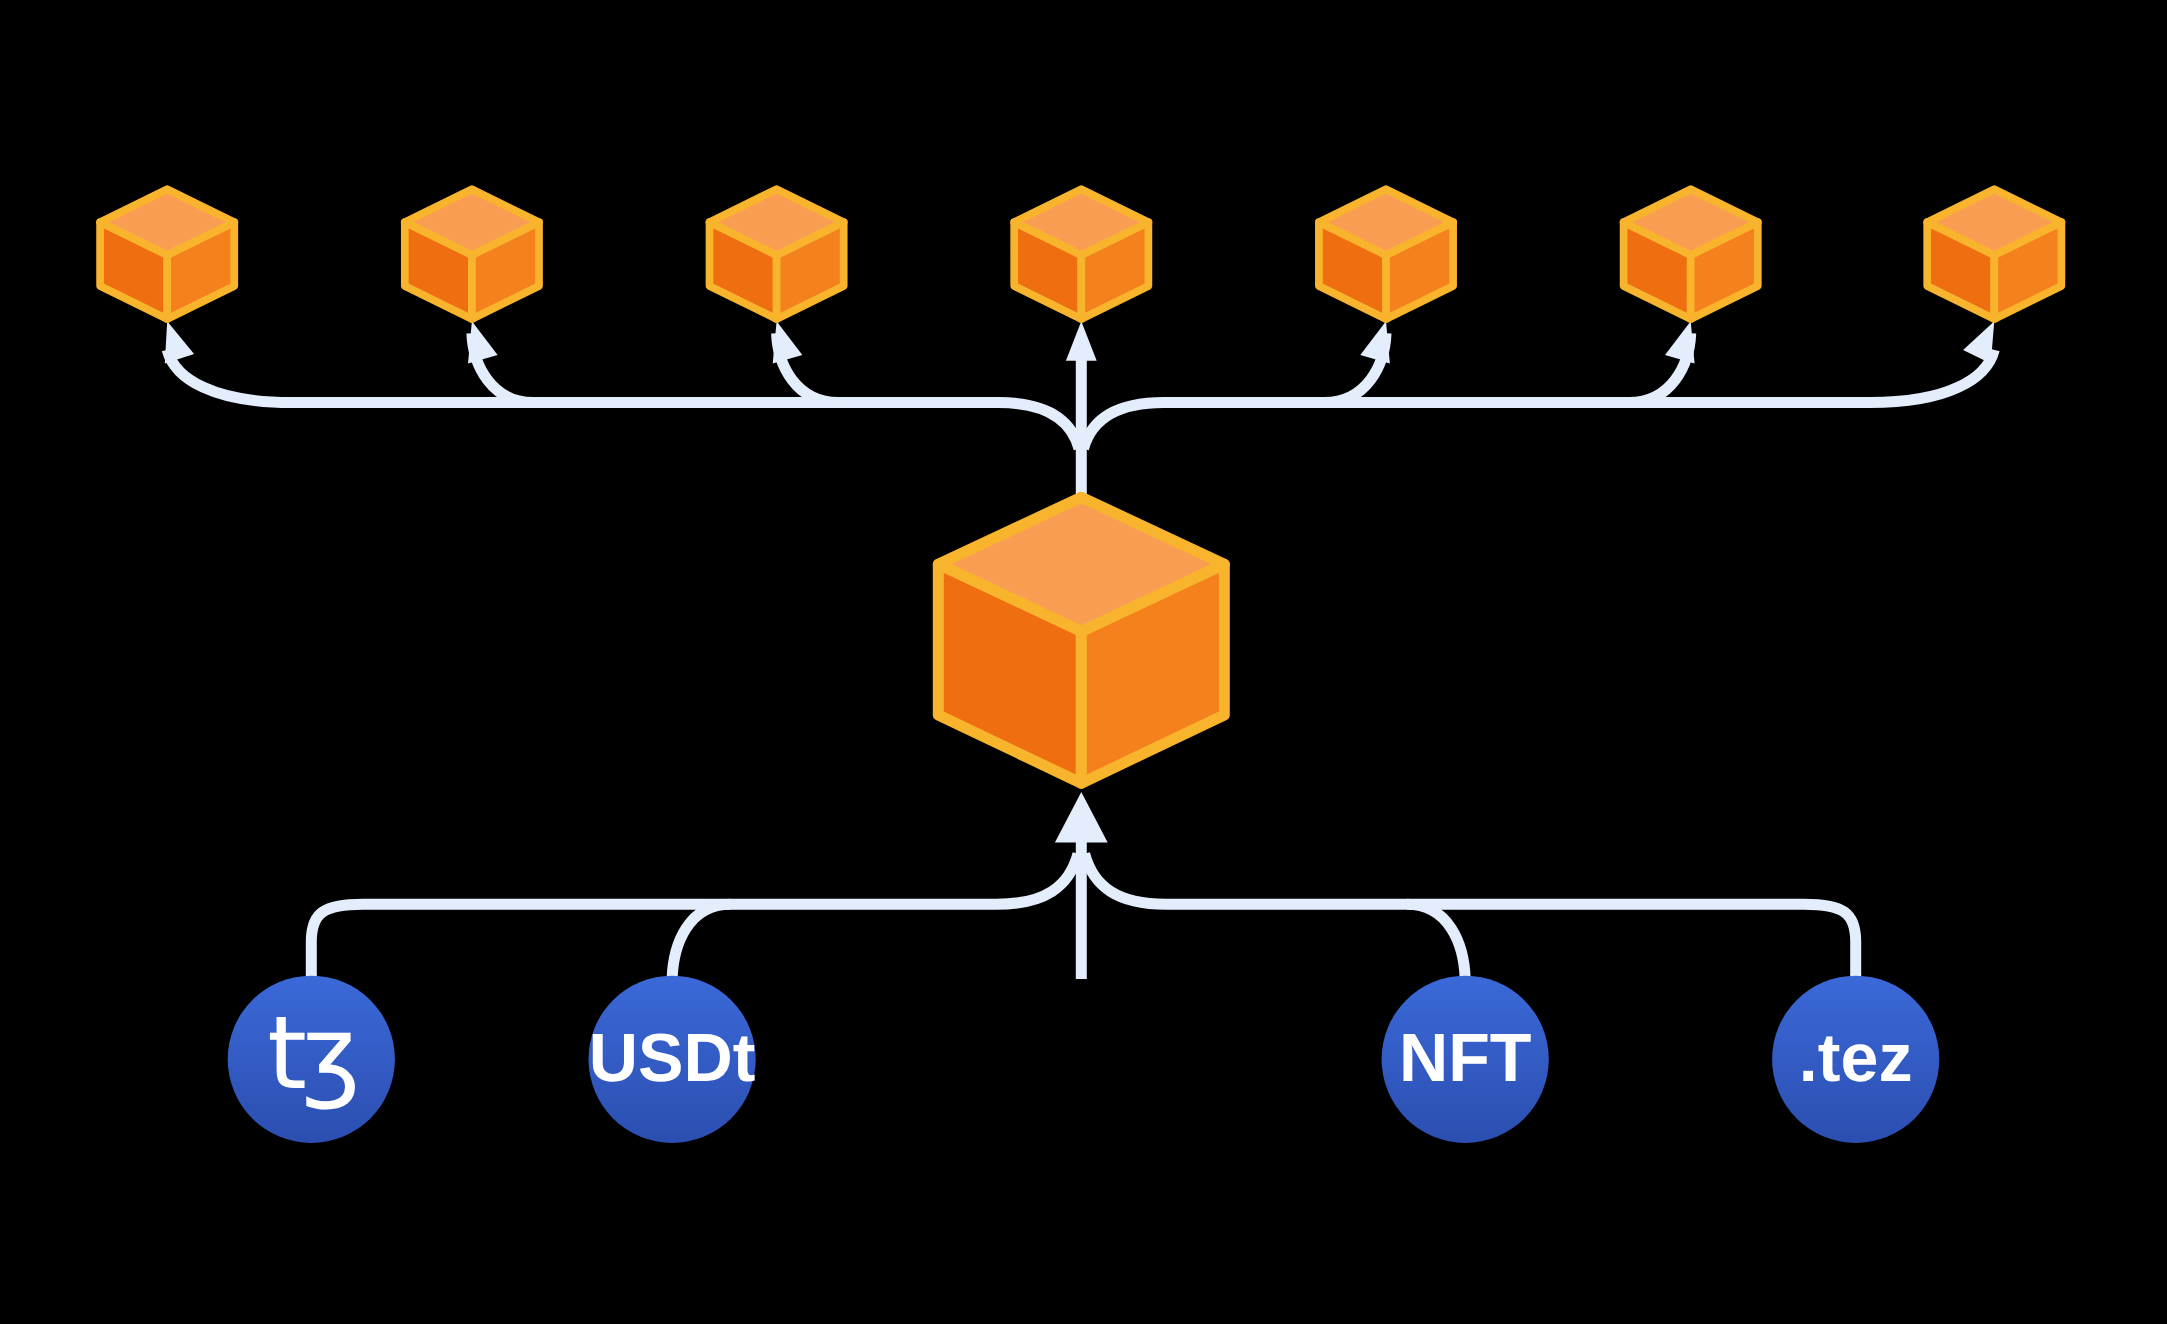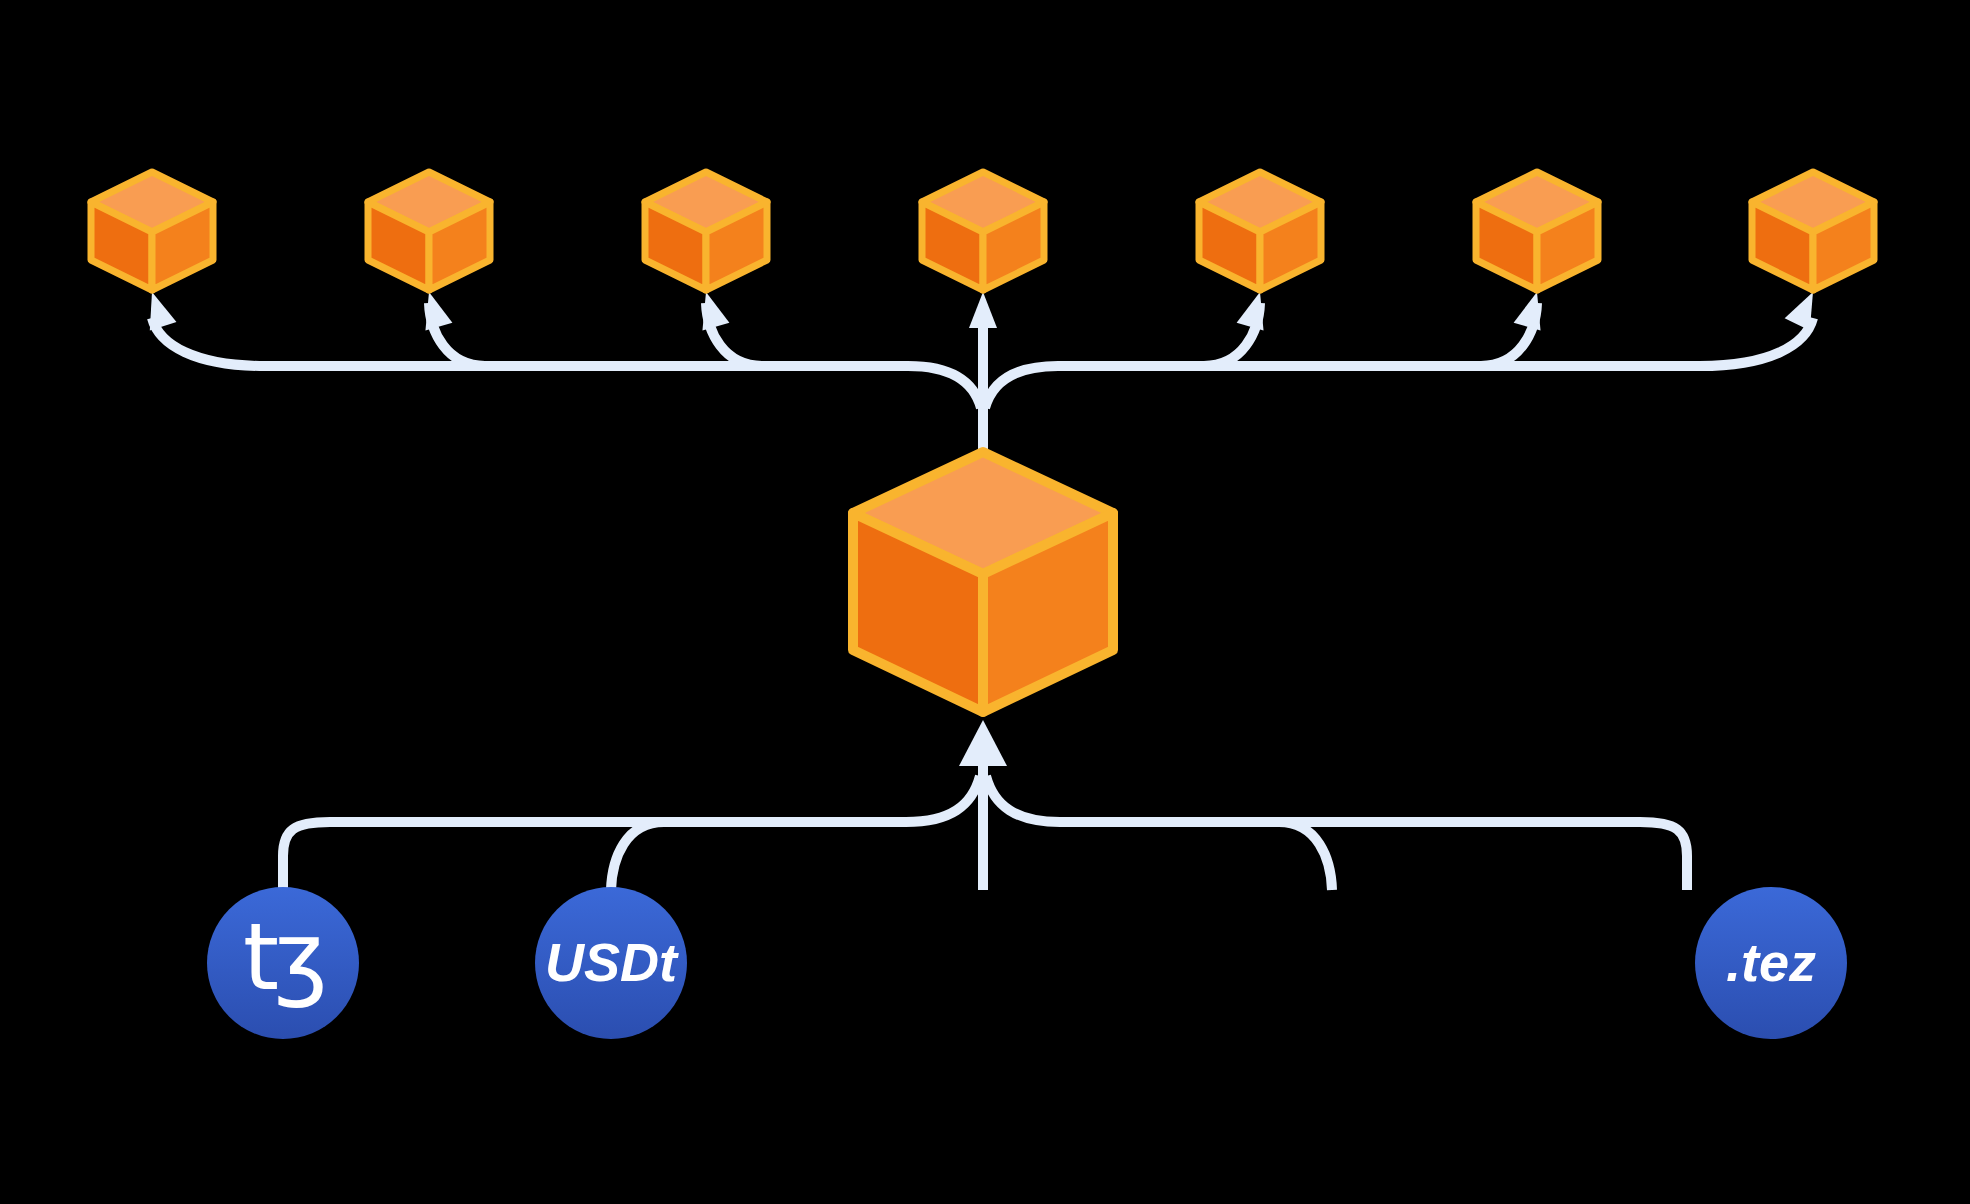--- a/index.html
+++ b/index.html
@@ -21,21 +21,21 @@
   .sw7{stroke-width:7;}
   .sw10{stroke-width:10;}
   .app{
     position:absolute;top:887px;width:152px;height:152px;border-radius:50%;
     background:linear-gradient(180deg,var(--app-circle-top,#3B69D8) 0%,var(--app-circle-bottom,#2B4EB0) 100%);
     display:flex;align-items:center;justify-content:center;
   }
   .lbl{color:var(--app-label,#fff);}
   .lbl.word{
     font-family:"Liberation Sans",sans-serif;
-    font-style:italic;font-weight:bold;font-size:54px;
+    font-weight:bold;font-size:62px;
     transform:translateY(-1px);
   }
   .lbl.tz{
     font-family:"DejaVu Sans",sans-serif;
     font-weight:400;font-size:92px;letter-spacing:-0.05em;
     transform:translateY(-6px);
   }
 </style>
 </head>
 <body>
@@ -106,17 +106,20 @@
         <use href="#cube-big"></use>
       </g>
   </svg>
 
   <div class="app" style="left:207px">
     <span class="lbl tz">tʒ</span>
   </div>
   <div class="app" style="left:535px">
     <span class="lbl word">USDt</span>
   </div>
-  <div class="app" style="left:1695px">
+  <div class="app" style="left:1256px">
+    <span class="lbl word">NFT</span>
+  </div>
+  <div class="app" style="left:1611px">
     <span class="lbl word">.tez</span>
   </div>
 
 </div>
 
 </body></html>

